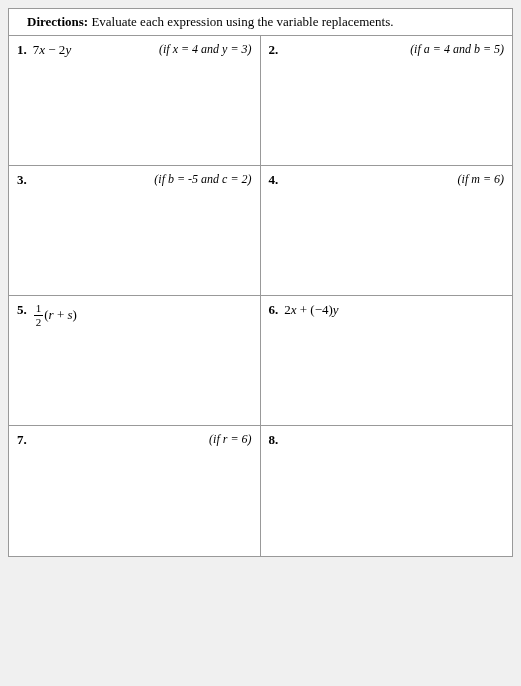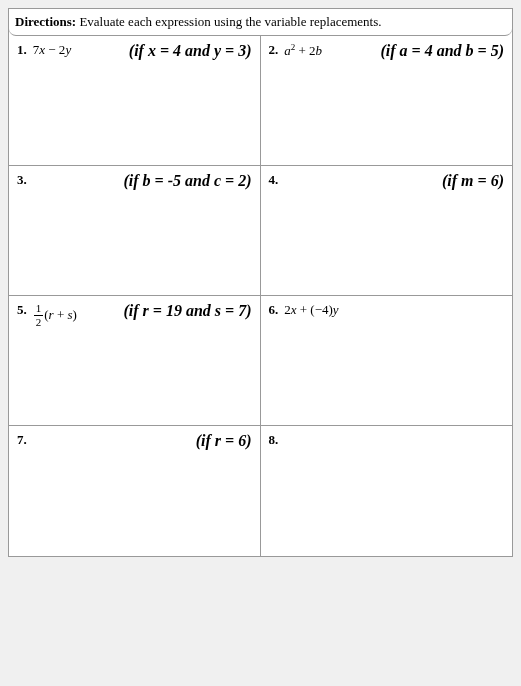--- a/index.html
+++ b/index.html
@@ -18,25 +18,24 @@
       align-items: center;
       justify-content: flex-start;
       padding: 8px;
     }
     .worksheet {
       width: 505px;
       background: white;
       border: 1px solid #999;
     }
     .directions-row {
-      padding: 4px 6px;
+      padding: 4px 18px;
       border-bottom: 1px solid #999;
       font-size: 13px;
       line-height: 1.4;
-      border-radius: 7px;
     }
     .directions-row span.bold {
       font-weight: bold;
     }
     .grid {
       display: grid;
       grid-template-columns: 1fr 1fr;
       grid-template-rows: repeat(4, auto);
     }
     .cell {
@@ -63,24 +62,23 @@
     .cell-number {
       font-weight: bold;
       font-size: 13px;
       white-space: nowrap;
     }
     .cell-expr {
       font-size: 13px;
       flex: 1;
     }
     .cell-condition {
-      font-size: 16px;
+      font-size: 12px;
       font-style: italic;
       white-space: nowrap;
-      font-weight: bold;
     }
     .fraction {
       display: inline-flex;
       flex-direction: column;
       align-items: center;
       vertical-align: middle;
       margin: 0 1px;
       font-size: 11px;
     }
     .fraction .num {
@@ -111,21 +109,20 @@
       <div class="cell-header">
         <span class="cell-number">1. </span>
         <span class="cell-expr">7<i>x</i> − 2<i>y</i></span>
         <span class="cell-condition">(if <i>x</i> = 4 and <i>y</i> = 3)</span>
       </div>
     </div>
 
     <div class="cell">
       <div class="cell-header">
         <span class="cell-number">2. </span>
-        <span class="cell-expr"><i>a</i><sup>2</sup> + 2<i>b</i></span>
         <span class="cell-condition">(if <i>a</i> = 4 and <i>b</i> = 5)</span>
       </div>
     </div>
 
     <div class="cell">
       <div class="cell-header">
         <span class="cell-number">3. </span>
         <span class="cell-condition">(if <i>b</i> = -5 and <i>c</i> = 2)</span>
       </div>
     </div>
@@ -139,21 +136,20 @@
 
     <div class="cell">
       <div class="cell-header">
         <span class="cell-number">5. </span>
         <span class="cell-expr">
           <span class="fraction">
             <span class="num">1</span>
             <span class="den">2</span>
           </span>(<i>r</i> + <i>s</i>)
         </span>
-        <span class="cell-condition">(if <i>r</i> = 19 and <i>s</i> = 7)</span>
       </div>
     </div>
 
     <div class="cell">
       <div class="cell-header">
         <span class="cell-number">6. </span>
         <span class="cell-expr">2<i>x</i> + (−4)<i>y</i></span>
       </div>
     </div>
 

